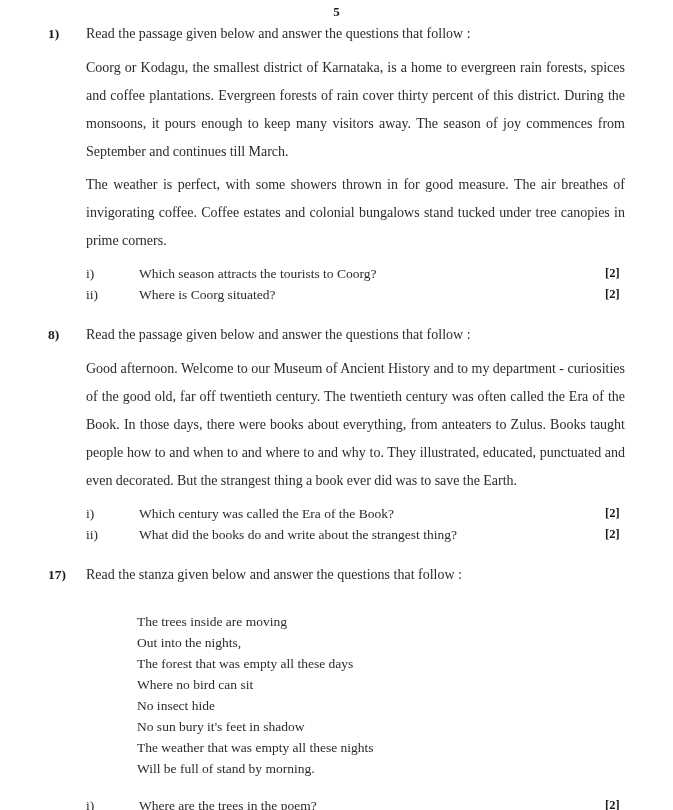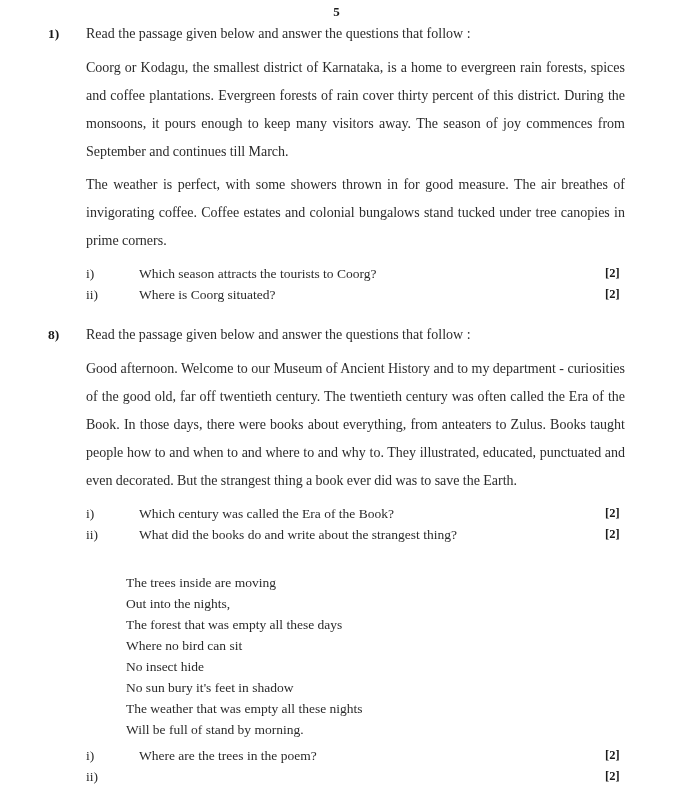--- a/index.html
+++ b/index.html
@@ -71,21 +71,21 @@
     text-align: justify;
     text-justify: inter-word;
     word-spacing: -0.2px;
   }
   .passage-gap {
     height: 5px;
   }
 
   
   .stanza {
-    margin: 5px;
+    margin: 16px;
     padding: 0 0 0 121px;
     font-size: 13.5px;
     line-height: 21px;
   }
   .stanza .line {
     white-space: nowrap;
   }
 
   
   .subq {
@@ -165,20 +165,24 @@
       <div class="subq">
         <span class="rn">ii)</span>
         <span class="qtext">What did the books do and write about the strangest thing?</span>
         <span class="marks">[2]</span>
       </div>
     </div>
 
     <div class="gap-lg"></div>
 
     <div class="qblock">
+      <div class="qhead">
+        <span class="qnum">17)</span>
+        <span class="qhead-text">Read the stanza given below and answer the questions that follow :</span>
+      </div>
       <div class="stanza">
         <div class="line">The trees inside are moving</div>
         <div class="line">Out into the nights,</div>
         <div class="line">The forest that was empty all these days</div>
         <div class="line">Where no bird can sit</div>
         <div class="line">No insect hide</div>
         <div class="line">No sun bury it's feet in shadow</div>
         <div class="line">The weather that was empty all these nights</div>
         <div class="line">Will be full of stand by morning.</div>
       </div>

